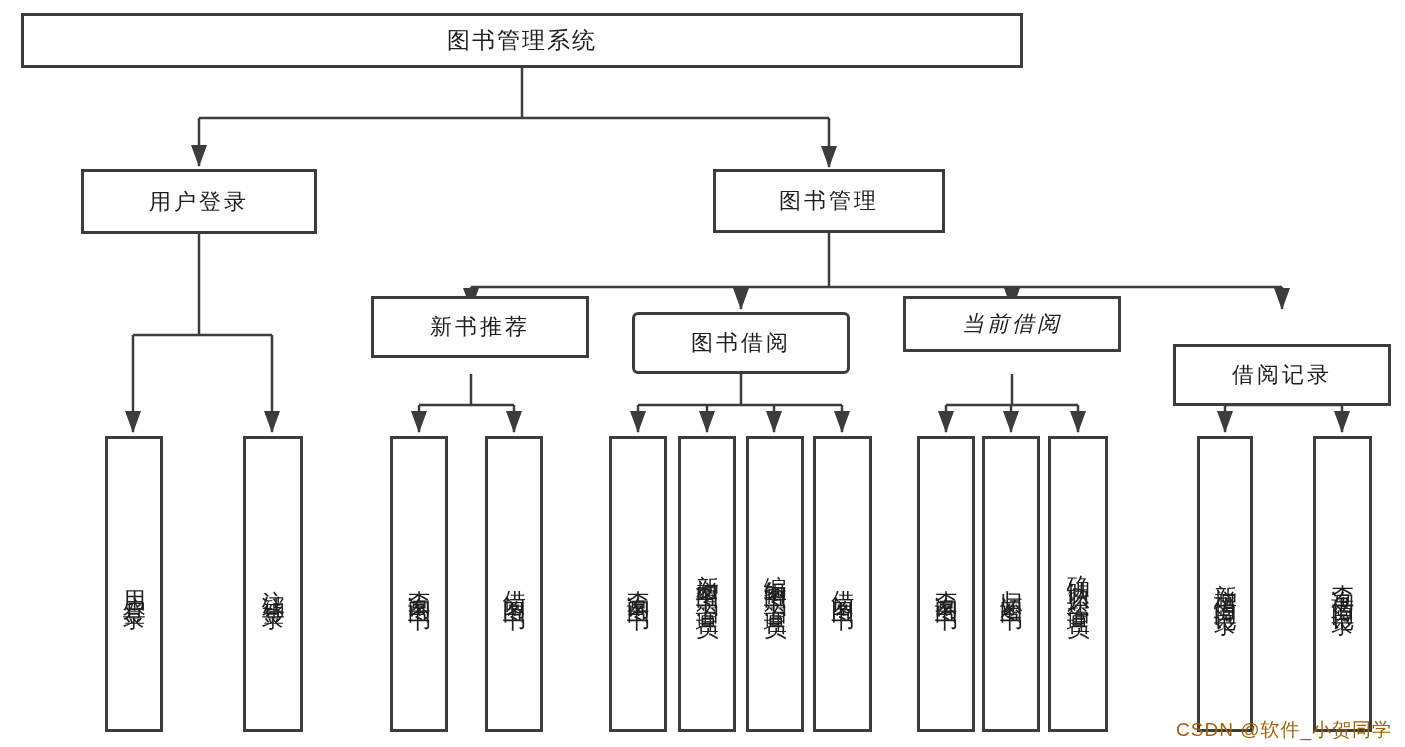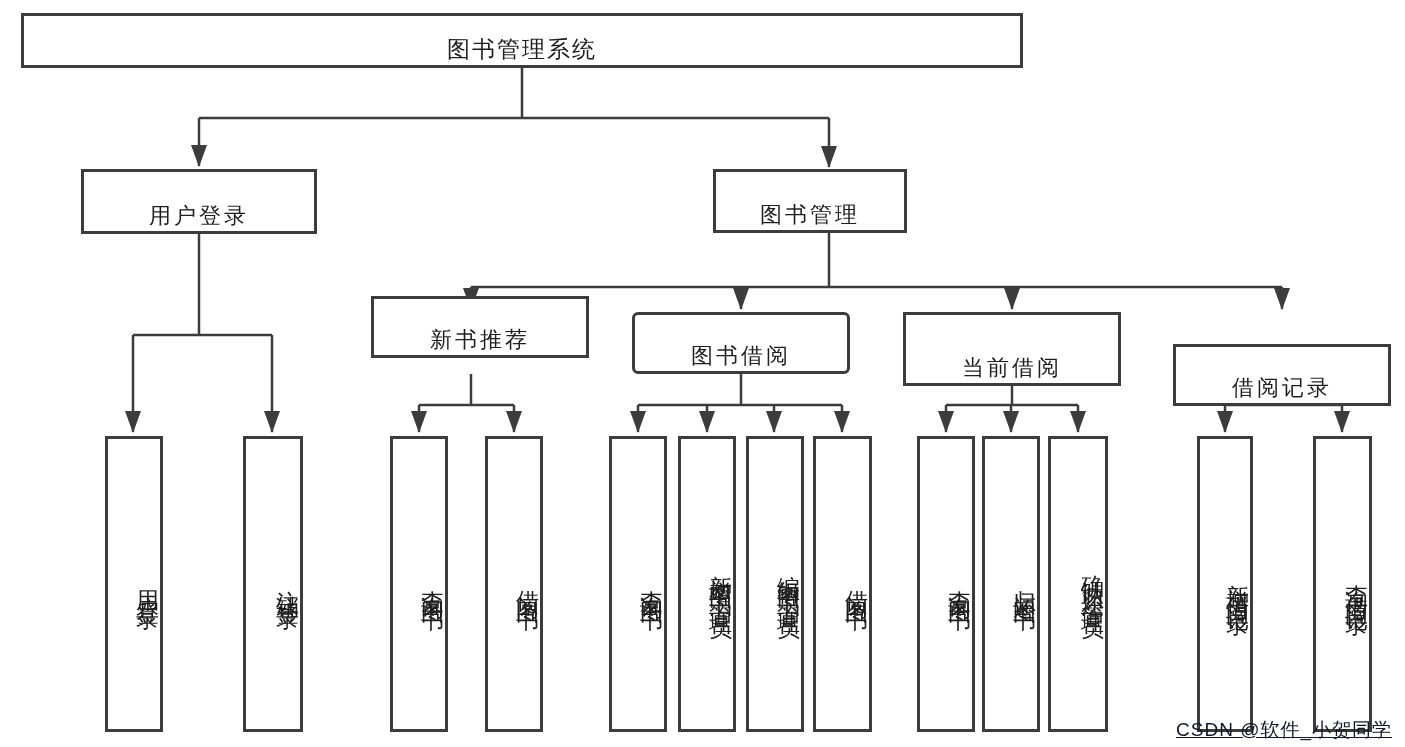--- a/index.html
+++ b/index.html
@@ -16,44 +16,43 @@
     position: absolute;
     left: 0; top: 0;
     width: 1405px; height: 747px;
   }
   .box {
     position: absolute;
     background: #ffffff;
     border: 3px solid #3c3c3c;
     box-sizing: border-box;
     display: flex;
-    align-items: flex-end;
+    align-items: center;
     justify-content: center;
     white-space: nowrap;
   }
   .hbox { font-size: 22px; letter-spacing: 3px; }
   .root-box { font-size: 23px; letter-spacing: 2px; }
   .vbox {
     writing-mode: vertical-lr;
     text-orientation: mixed;
     font-size: 23px;
     letter-spacing: 6px;
     line-height: 1.1;
     white-space: nowrap;
   }
   .vbox .lbl { display: block; }
   .watermark {
     position: absolute;
     right: 13px;
     bottom: 4px;
     font-size: 19px;
     letter-spacing: 1px;
-    color: #0f172a;
+    color: #a16207;
     z-index: 6;
-    text-decoration: underline;
   }
 </style>
 </head>
 <body>
 
 <div class="stage">
 
   <svg class="connectors" viewBox="0 0 1405 747" xmlns="http://www.w3.org/2000/svg">
     <defs>
       <marker id="arw" markerUnits="userSpaceOnUse" markerWidth="22" markerHeight="16" viewBox="0 0 22 16" refX="21" refY="8" orient="auto">
@@ -104,31 +103,31 @@
     </g>
   </svg>
 
   <div class="box hbox root-box" style="left:21px; top:13px; width:1002px; height:55px;">
     <span class="lbl">图书管理系统</span>
   </div>
 
   <div class="box hbox" style="left:81px; top:169px; width:236px; height:65px;">
     <span class="lbl">用户登录</span>
   </div>
-  <div class="box hbox" style="left:713px; top:169px; width:194px; height:64px;">
+  <div class="box hbox" style="left:713px; top:169px; width:232px; height:64px;">
     <span class="lbl">图书管理</span>
   </div>
 
   <div class="box hbox" style="left:362px; top:296px; width:218px; height:62px;margin-left:9px;">
     <span class="lbl">新书推荐</span>
   </div>
   <div class="box hbox" style="left:632px; top:312px; width:218px; height:62px;border-radius:6px;">
     <span class="lbl">图书借阅</span>
   </div>
-  <div class="box hbox" style="left:903px; top:312px; width:218px; height:74px;">
+  <div class="box hbox" style="left:903px; top:296px; width:218px; height:56px;font-style:italic;">
     <span class="lbl">当前借阅</span>
   </div>
   <div class="box hbox" style="left:1173px; top:312px; width:218px; height:62px;margin-top:32px;">
     <span class="lbl">借阅记录</span>
   </div>
 
   <div class="box vbox" style="left:105px; top:436px; width:58px; height:296px;">
     <span class="lbl">用户登录</span>
   </div>
   <div class="box vbox" style="left:243px; top:436px; width:60px; height:296px;">

